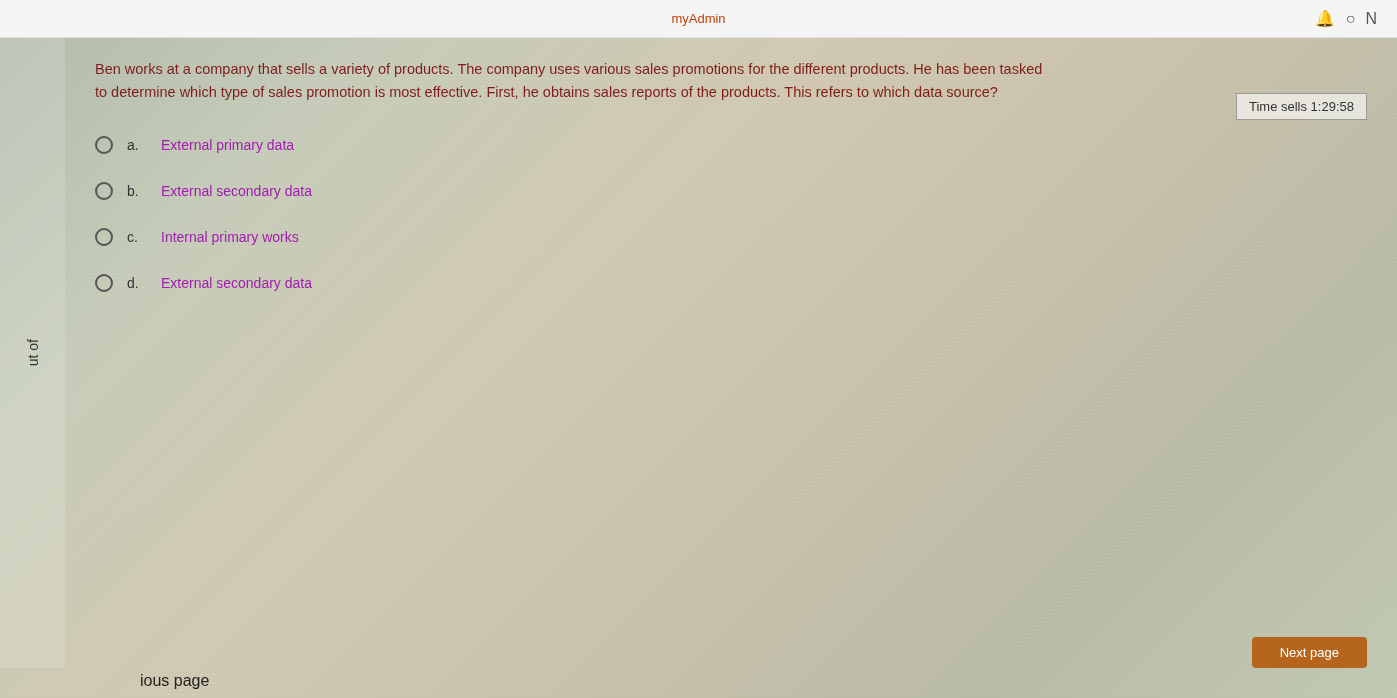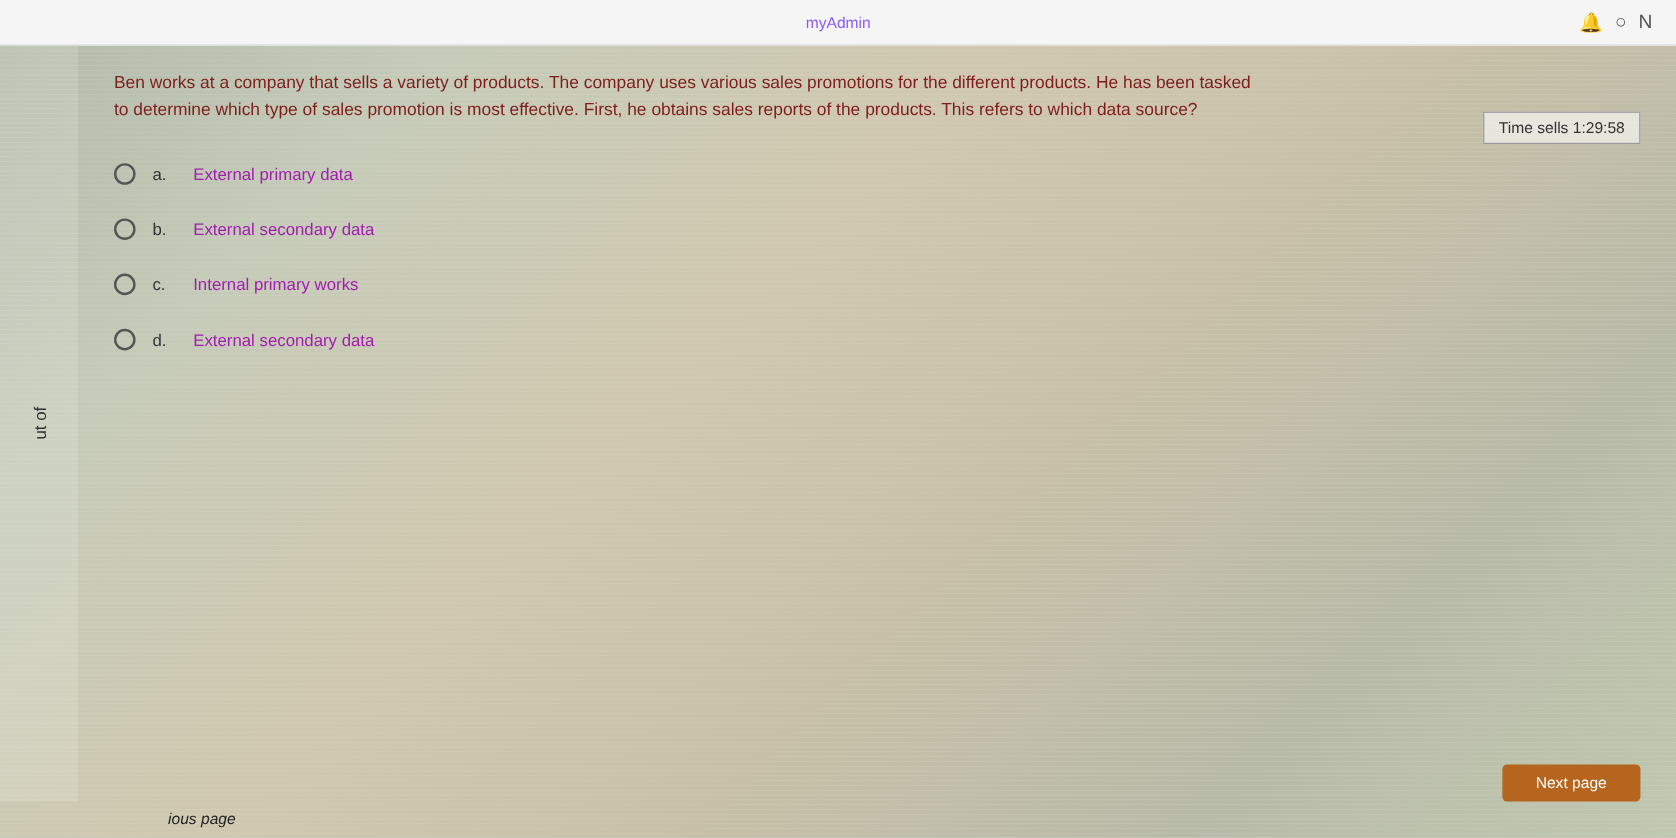--- a/index.html
+++ b/index.html
@@ -62,21 +62,21 @@
       align-items: center;
       gap: 0;
       position: absolute;
       left: 50%;
       transform: translateX(-50%);
     }
 
     .nav-tab {
       padding: 8px 20px;
       font-size: 13px;
-      color: #8b5cf6;
+      color: #c2410c;
       cursor: pointer;
       border: none;
       background: transparent;
     }
 
     .nav-tab.active {
       background: #fff;
       border-radius: 4px 4px 0 0;
       border: 1px solid #ddd;
       border-bottom: 1px solid #fff;
@@ -190,24 +190,23 @@
       border-radius: 4px;
       font-size: 13px;
       cursor: pointer;
     }
 
     
     .prev-page-link {
       position: absolute;
       bottom: 8px;
       left: 75px;
-      font-size: 13px;
+      font-size: 16px;
       color: #222;
       cursor: pointer;
-      font-style: italic;
     }
 
     
     .top-right-icons {
       display: flex;
       align-items: center;
       gap: 10px;
     }
   </style>
 </head>

